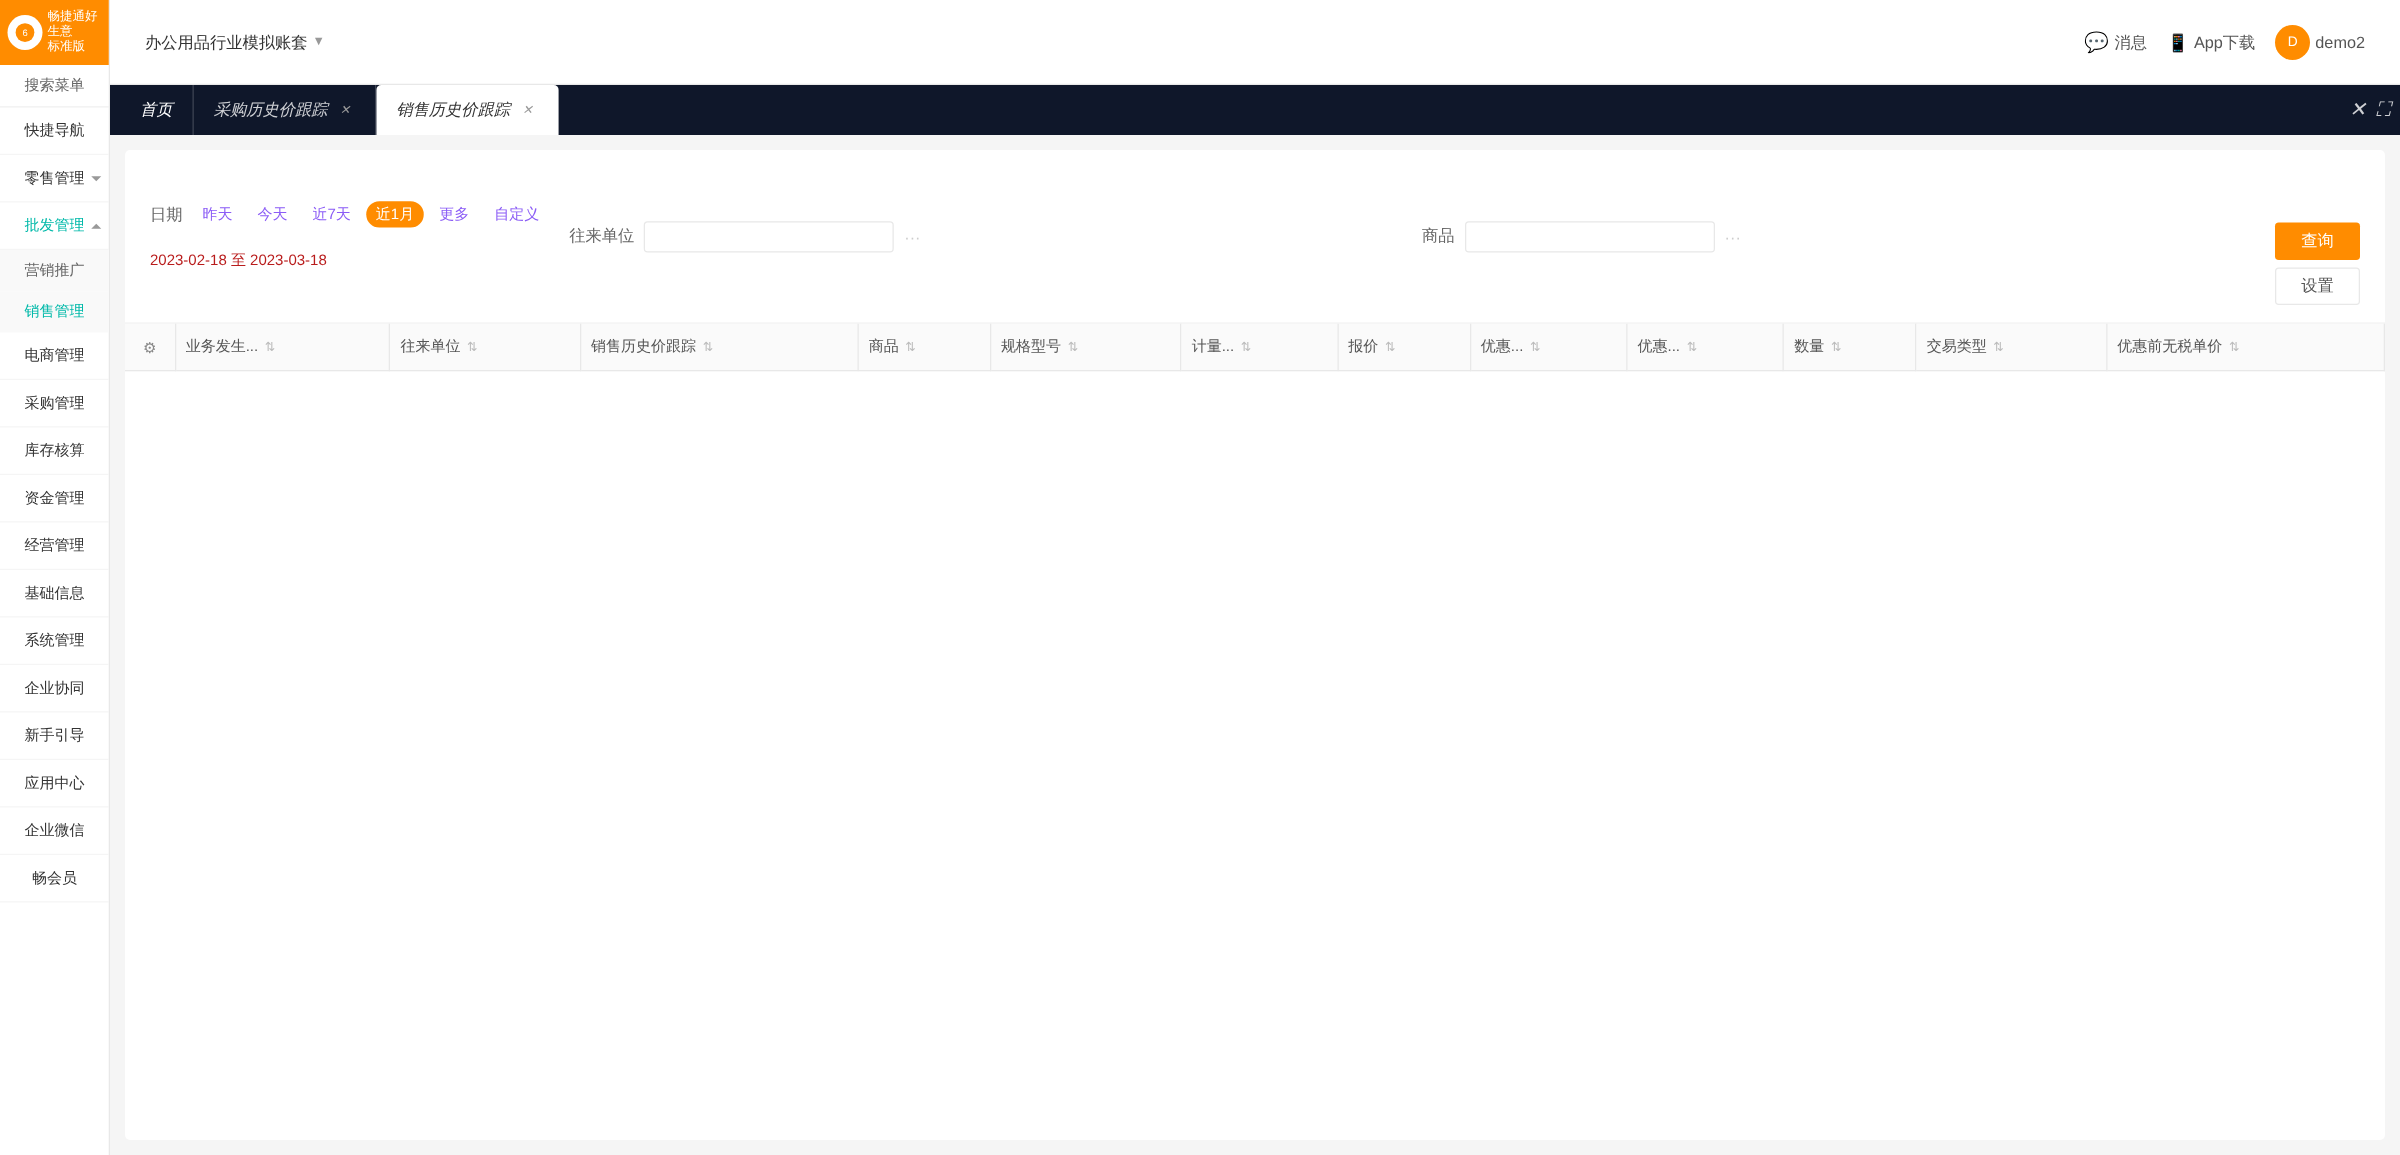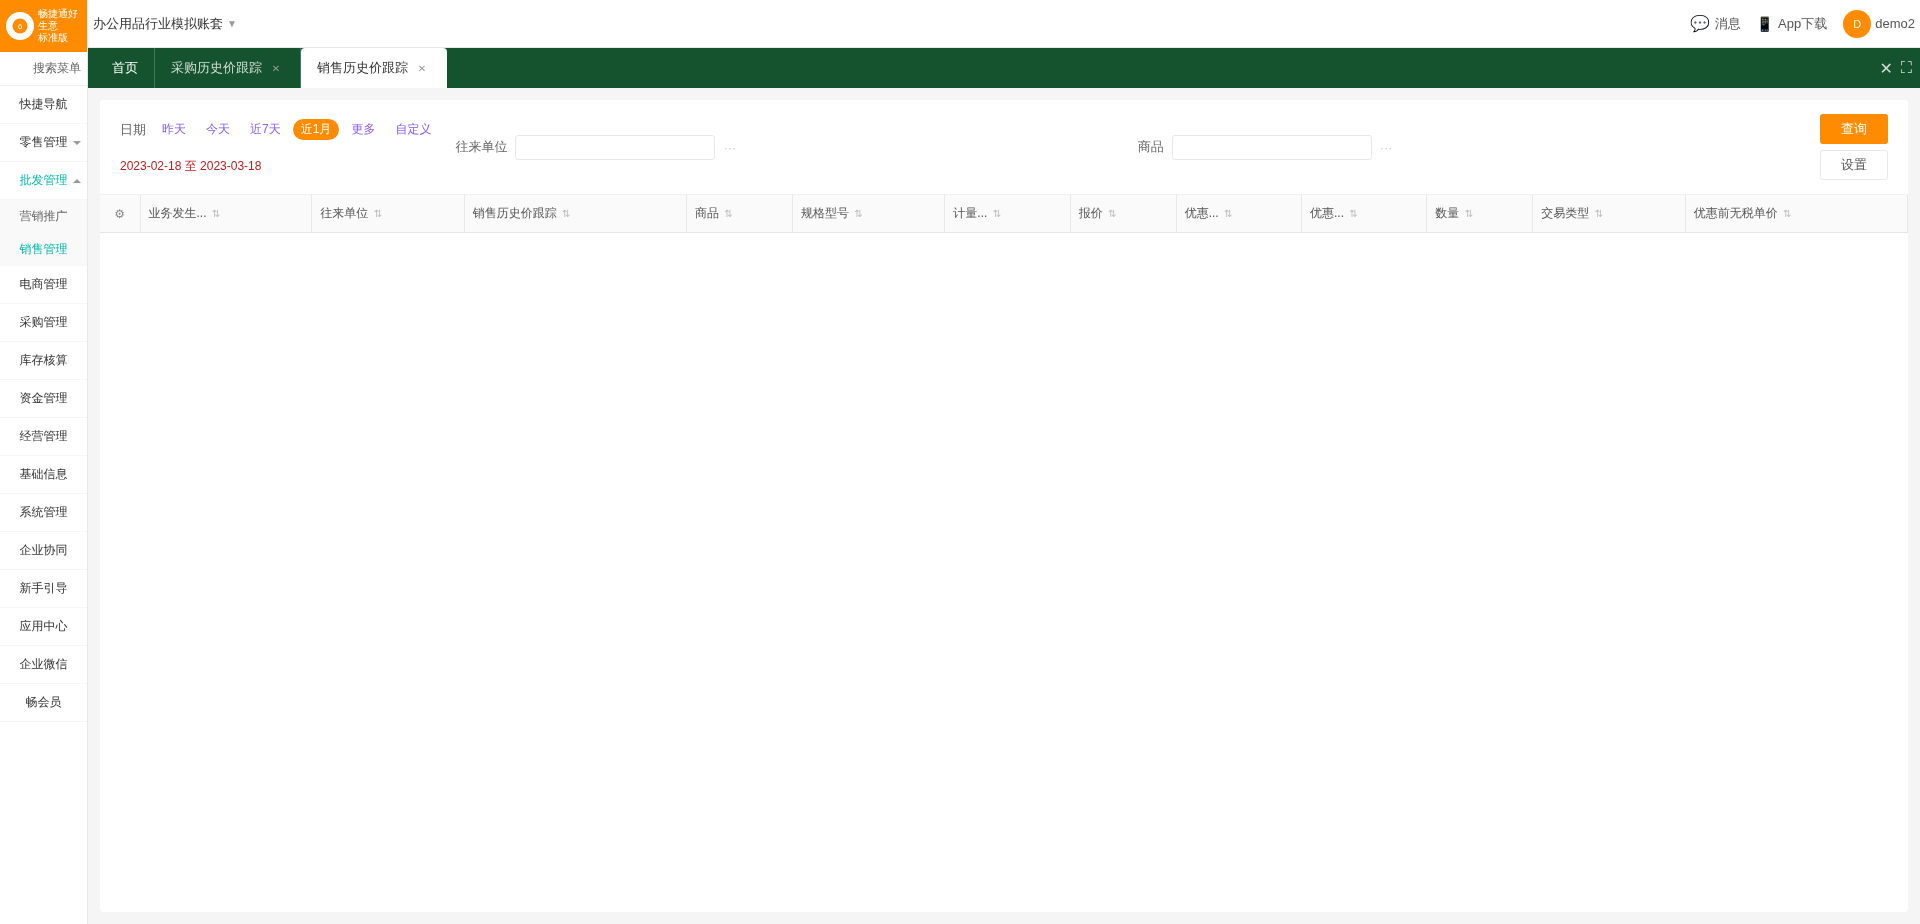--- a/index.html
+++ b/index.html
@@ -37,21 +37,21 @@
       justify-content: center;
       margin-right: 4px;
       flex-shrink: 0;
     }
     .sidebar-logo-icon svg { width: 18px; height: 18px; }
     .sidebar-logo-text { font-size: 10px; color: #fff; line-height: 1.2; text-align: left; }
 
     .sidebar-search {
       padding: 8px 6px;
       border-bottom: 1px solid #f0f0f0;
-      text-align: right;
+      text-align: center;
       color: #666;
       font-size: 12px;
       cursor: pointer;
     }
     .sidebar-nav-item {
       padding: 10px 6px;
       text-align: left;
       color: #333;
       font-size: 12px;
       cursor: pointer;
@@ -89,26 +89,26 @@
     .main-area {
       flex: 1;
       display: flex;
       flex-direction: column;
       height: 100%;
       overflow: hidden;
     }
 
     
     .top-header {
-      height: 48px;
+      height: 68px;
       background: #fff;
       border-bottom: 1px solid #e8e8e8;
       display: flex;
       align-items: center;
-      padding: 0 5px;
+      padding: 0 28px;
       justify-content: space-between;
     }
     .top-header-left {
       display: flex;
       align-items: center;
       gap: 8px;
     }
     .industry-selector {
       display: flex;
       align-items: center;
@@ -139,25 +139,26 @@
       display: flex;
       align-items: center;
       justify-content: center;
       color: #fff;
       font-size: 11px;
     }
 
     
     .tabs-bar {
       height: 40px;
-      background: #14532d;
+      background: #0f172a;
       display: flex;
       align-items: center;
       padding: 0 8px;
       gap: 0;
+      font-style: italic;
     }
     .tab {
       height: 40px;
       padding: 0 16px;
       display: flex;
       align-items: center;
       gap: 6px;
       cursor: pointer;
       font-size: 13px;
       color: rgba(255,255,255,0.8);
@@ -533,21 +534,21 @@
           <input class="filter-input" type="text" value="" style="">
           <span class="filter-dots">···</span>
         </div>
 
         <div class="filter-input-group">
           <span class="filter-label">商品</span>
           <input class="filter-input" type="text" value="" style="">
           <span class="filter-dots">···</span>
         </div>
 
-        <div style="display:flex;flex-direction:column;gap:6px;margin-left:auto;">
+        <div style="display:flex;flex-direction:column;gap:6px;margin-left:auto;margin-top:44px;">
           <button class="query-btn">查询</button>
           <button class="settings-btn">设置</button>
         </div>
       </div>
 
       <div class="table-container">
         <table class="data-table">
           <thead>
             <tr>
               <th>

